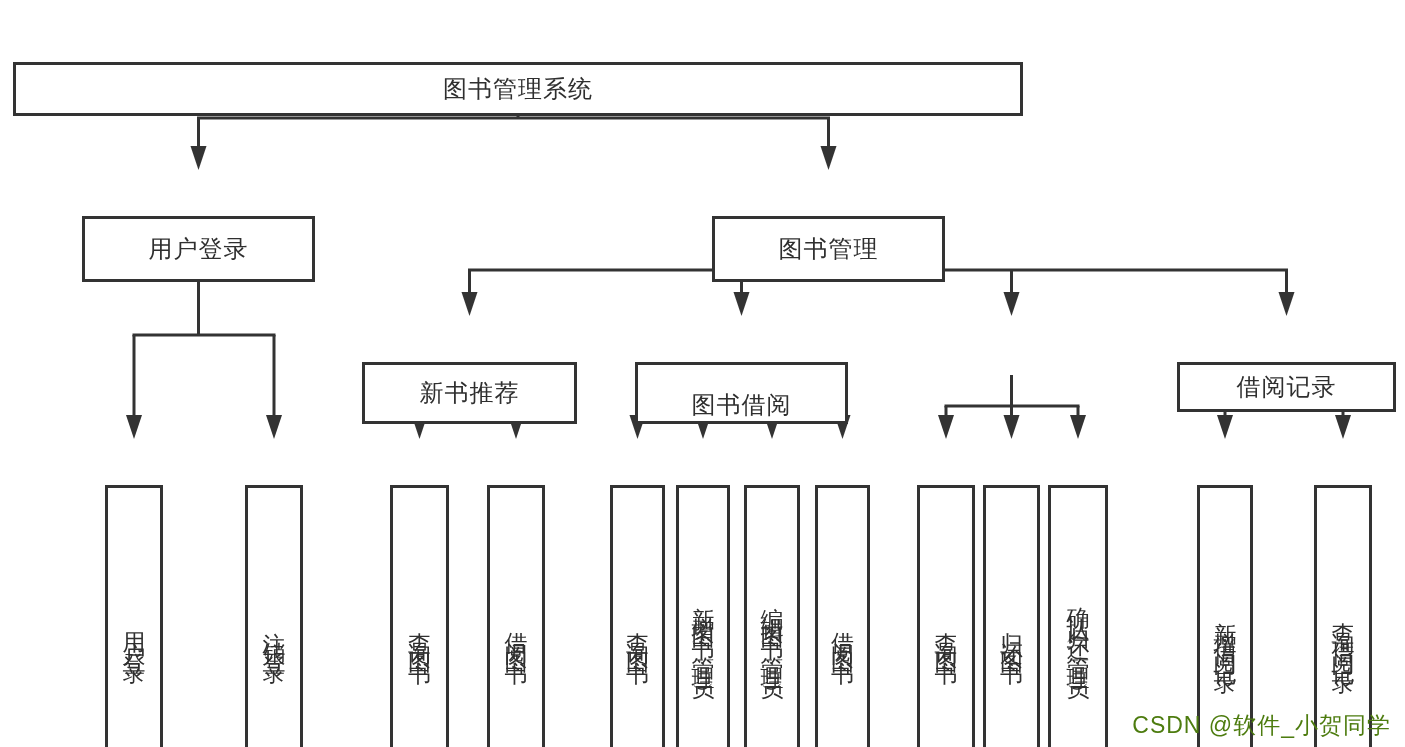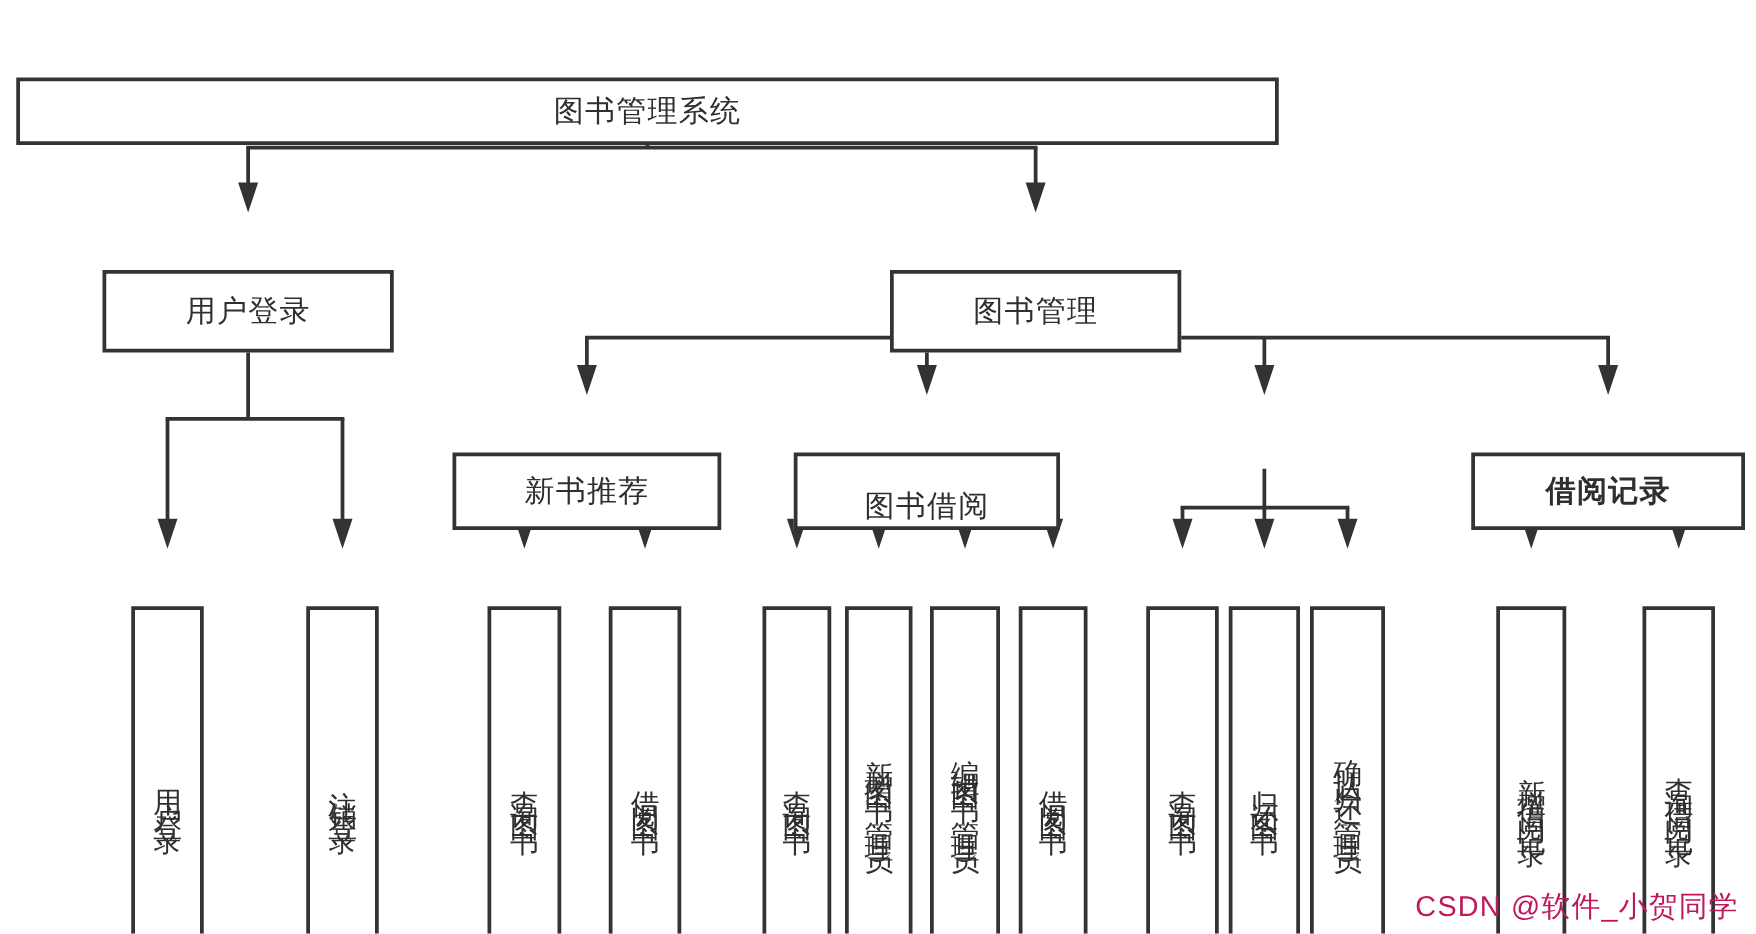--- a/index.html
+++ b/index.html
@@ -103,37 +103,37 @@
       <line x1="1078" y1="406" x2="1078" y2="419" stroke="#333333" stroke-width="3"></line>
       <polygon points="1070,415 1086,415 1078,439" fill="#333333"></polygon>
       <line x1="1286.5" y1="375" x2="1286.5" y2="406" stroke="#333333" stroke-width="3"></line>
       <line x1="1223.5" y1="406" x2="1344.5" y2="406" stroke="#333333" stroke-width="3"></line>
       <line x1="1225" y1="406" x2="1225" y2="419" stroke="#333333" stroke-width="3"></line>
       <polygon points="1217,415 1233,415 1225,439" fill="#333333"></polygon>
       <line x1="1343" y1="406" x2="1343" y2="419" stroke="#333333" stroke-width="3"></line>
       <polygon points="1335,415 1351,415 1343,439" fill="#333333"></polygon>
     </svg>
 
-  <div id="watermark" style="color: #be185d; margin-left: 13px;">CSDN @软件_小贺同学</div>
+  <div id="watermark" style="color: #4d7c0f; margin-left: 13px;">CSDN @软件_小贺同学</div>
 <div class="node horiz" style="left: 13px; top: 14px; width: 1010px; height: 54px;">
       <span class="node-label">图书管理系统</span>
     </div>
     <div class="node horiz" style="left: 82px; top: 168px; width: 233px; height: 66px;">
       <span class="node-label">用户登录</span>
     </div>
     <div class="node horiz" style="left: 712px; top: 168px; width: 233px; height: 66px;">
       <span class="node-label">图书管理</span>
     </div>
     <div class="node horiz" style="left: 362px; top: 314px; width: 215px; height: 62px;">
       <span class="node-label">新书推荐</span>
     </div>
     <div class="node horiz" style="left: 635px; top: 314px; width: 213px; height: 62px; align-items: flex-end;">
       <span class="node-label">图书借阅</span>
     </div>
-    <div class="node horiz" style="left: 1177px; top: 314px; width: 219px; height: 62px; font-weight: bold;">
+    <div class="node horiz" style="left: 1177px; top: 314px; width: 219px; height: 50px;">
       <span class="node-label">借阅记录</span>
     </div>
     <div class="node vert" style="left: 105px; top: 437px; width: 58px; height: 298px;">
       <span class="node-label">用户登录</span>
     </div>
     <div class="node vert" style="left: 245px; top: 437px; width: 58px; height: 298px;">
       <span class="node-label">注销登录</span>
     </div>
     <div class="node vert" style="left: 390px; top: 437px; width: 59px; height: 298px;">
       <span class="node-label">查询图书</span>

